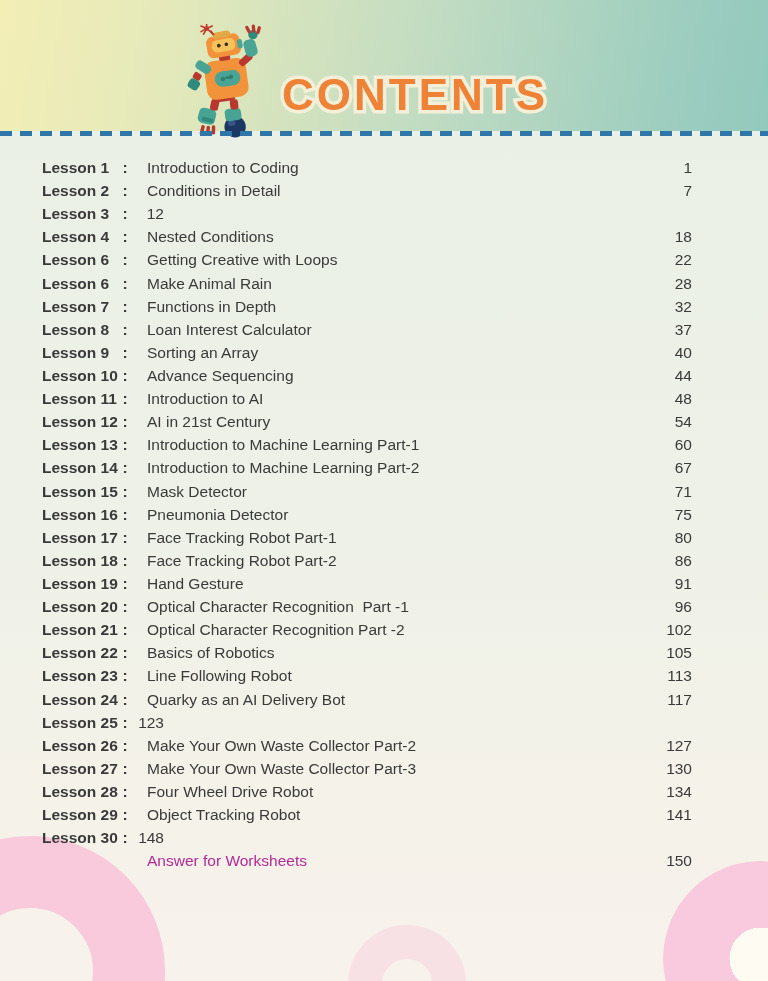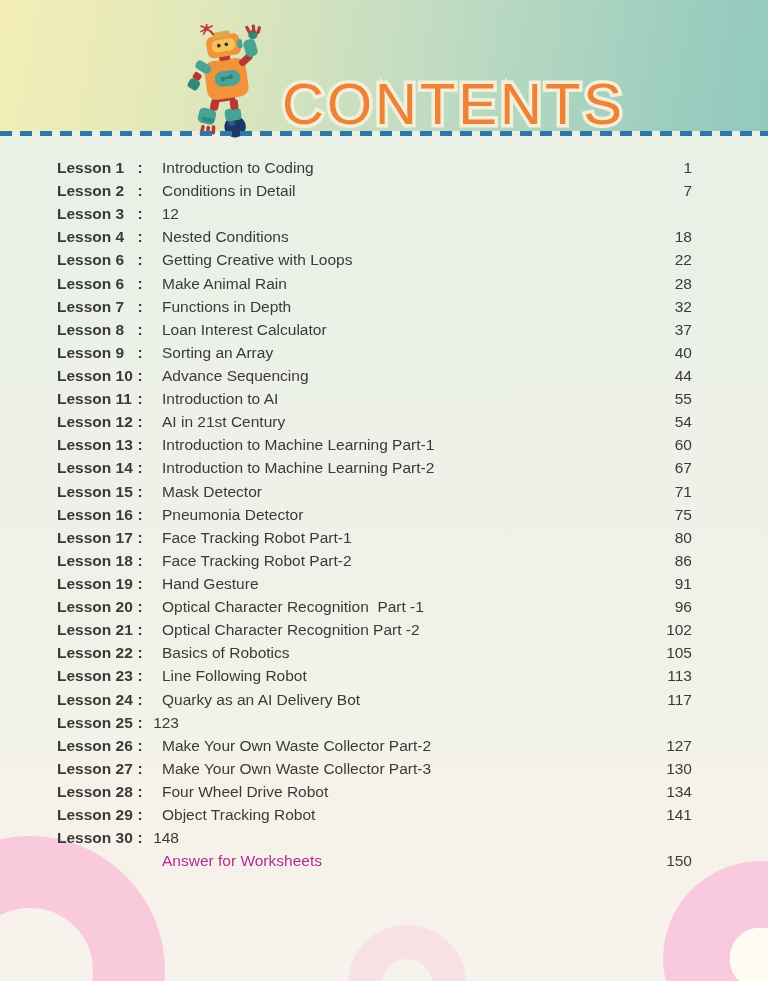--- a/index.html
+++ b/index.html
@@ -31,22 +31,22 @@
     position: absolute;
     top: 24px;
     left: 186px;
     width: 84px;
     height: 114px;
   }
   .contents-title {
     position: absolute;
     top: 70px;
     left: 282px;
-    font-size: 58px;
-    font-weight: 400;
+    font-size: 44px;
+    font-weight: 700;
     letter-spacing: 3px;
     color: #ee8338;
     -webkit-text-stroke: 7px #f3efd9;
     paint-order: stroke fill;
   }
 
   
   .donut { position: absolute; border-radius: 50%; pointer-events: none; }
   .donut-bl {
     left: -105px; bottom: -125px;
@@ -68,21 +68,21 @@
 
   
   .toc {
     position: absolute;
     top: 159px; left: 0; right: 0;
   }
   .toc-row {
     display: flex;
     align-items: baseline;
     height: 23.12px;
-    padding-left: 57px;
+    padding-left: 42px;
     padding-right: 76px;
     font-size: 15.5px;
     color: #3a3a3a;
   }
   .toc-label {
     width: 78px;
     font-weight: 700;
     flex: 0 0 auto;
   }
   .toc-sep {
@@ -253,21 +253,21 @@
       <span class="toc-label">Lesson 10</span>
       <span class="toc-sep">:</span>
       <span class="toc-title">Advance Sequencing</span>
       <span class="toc-page">44</span>
     </div>
 
     <div class="toc-row">
       <span class="toc-label">Lesson 11</span>
       <span class="toc-sep">:</span>
       <span class="toc-title">Introduction to AI</span>
-      <span class="toc-page">55</span>
+      <span class="toc-page">48</span>
     </div>
 
     <div class="toc-row">
       <span class="toc-label">Lesson 12</span>
       <span class="toc-sep">:</span>
       <span class="toc-title">AI in 21st Century</span>
       <span class="toc-page">54</span>
     </div>
 
     <div class="toc-row">

